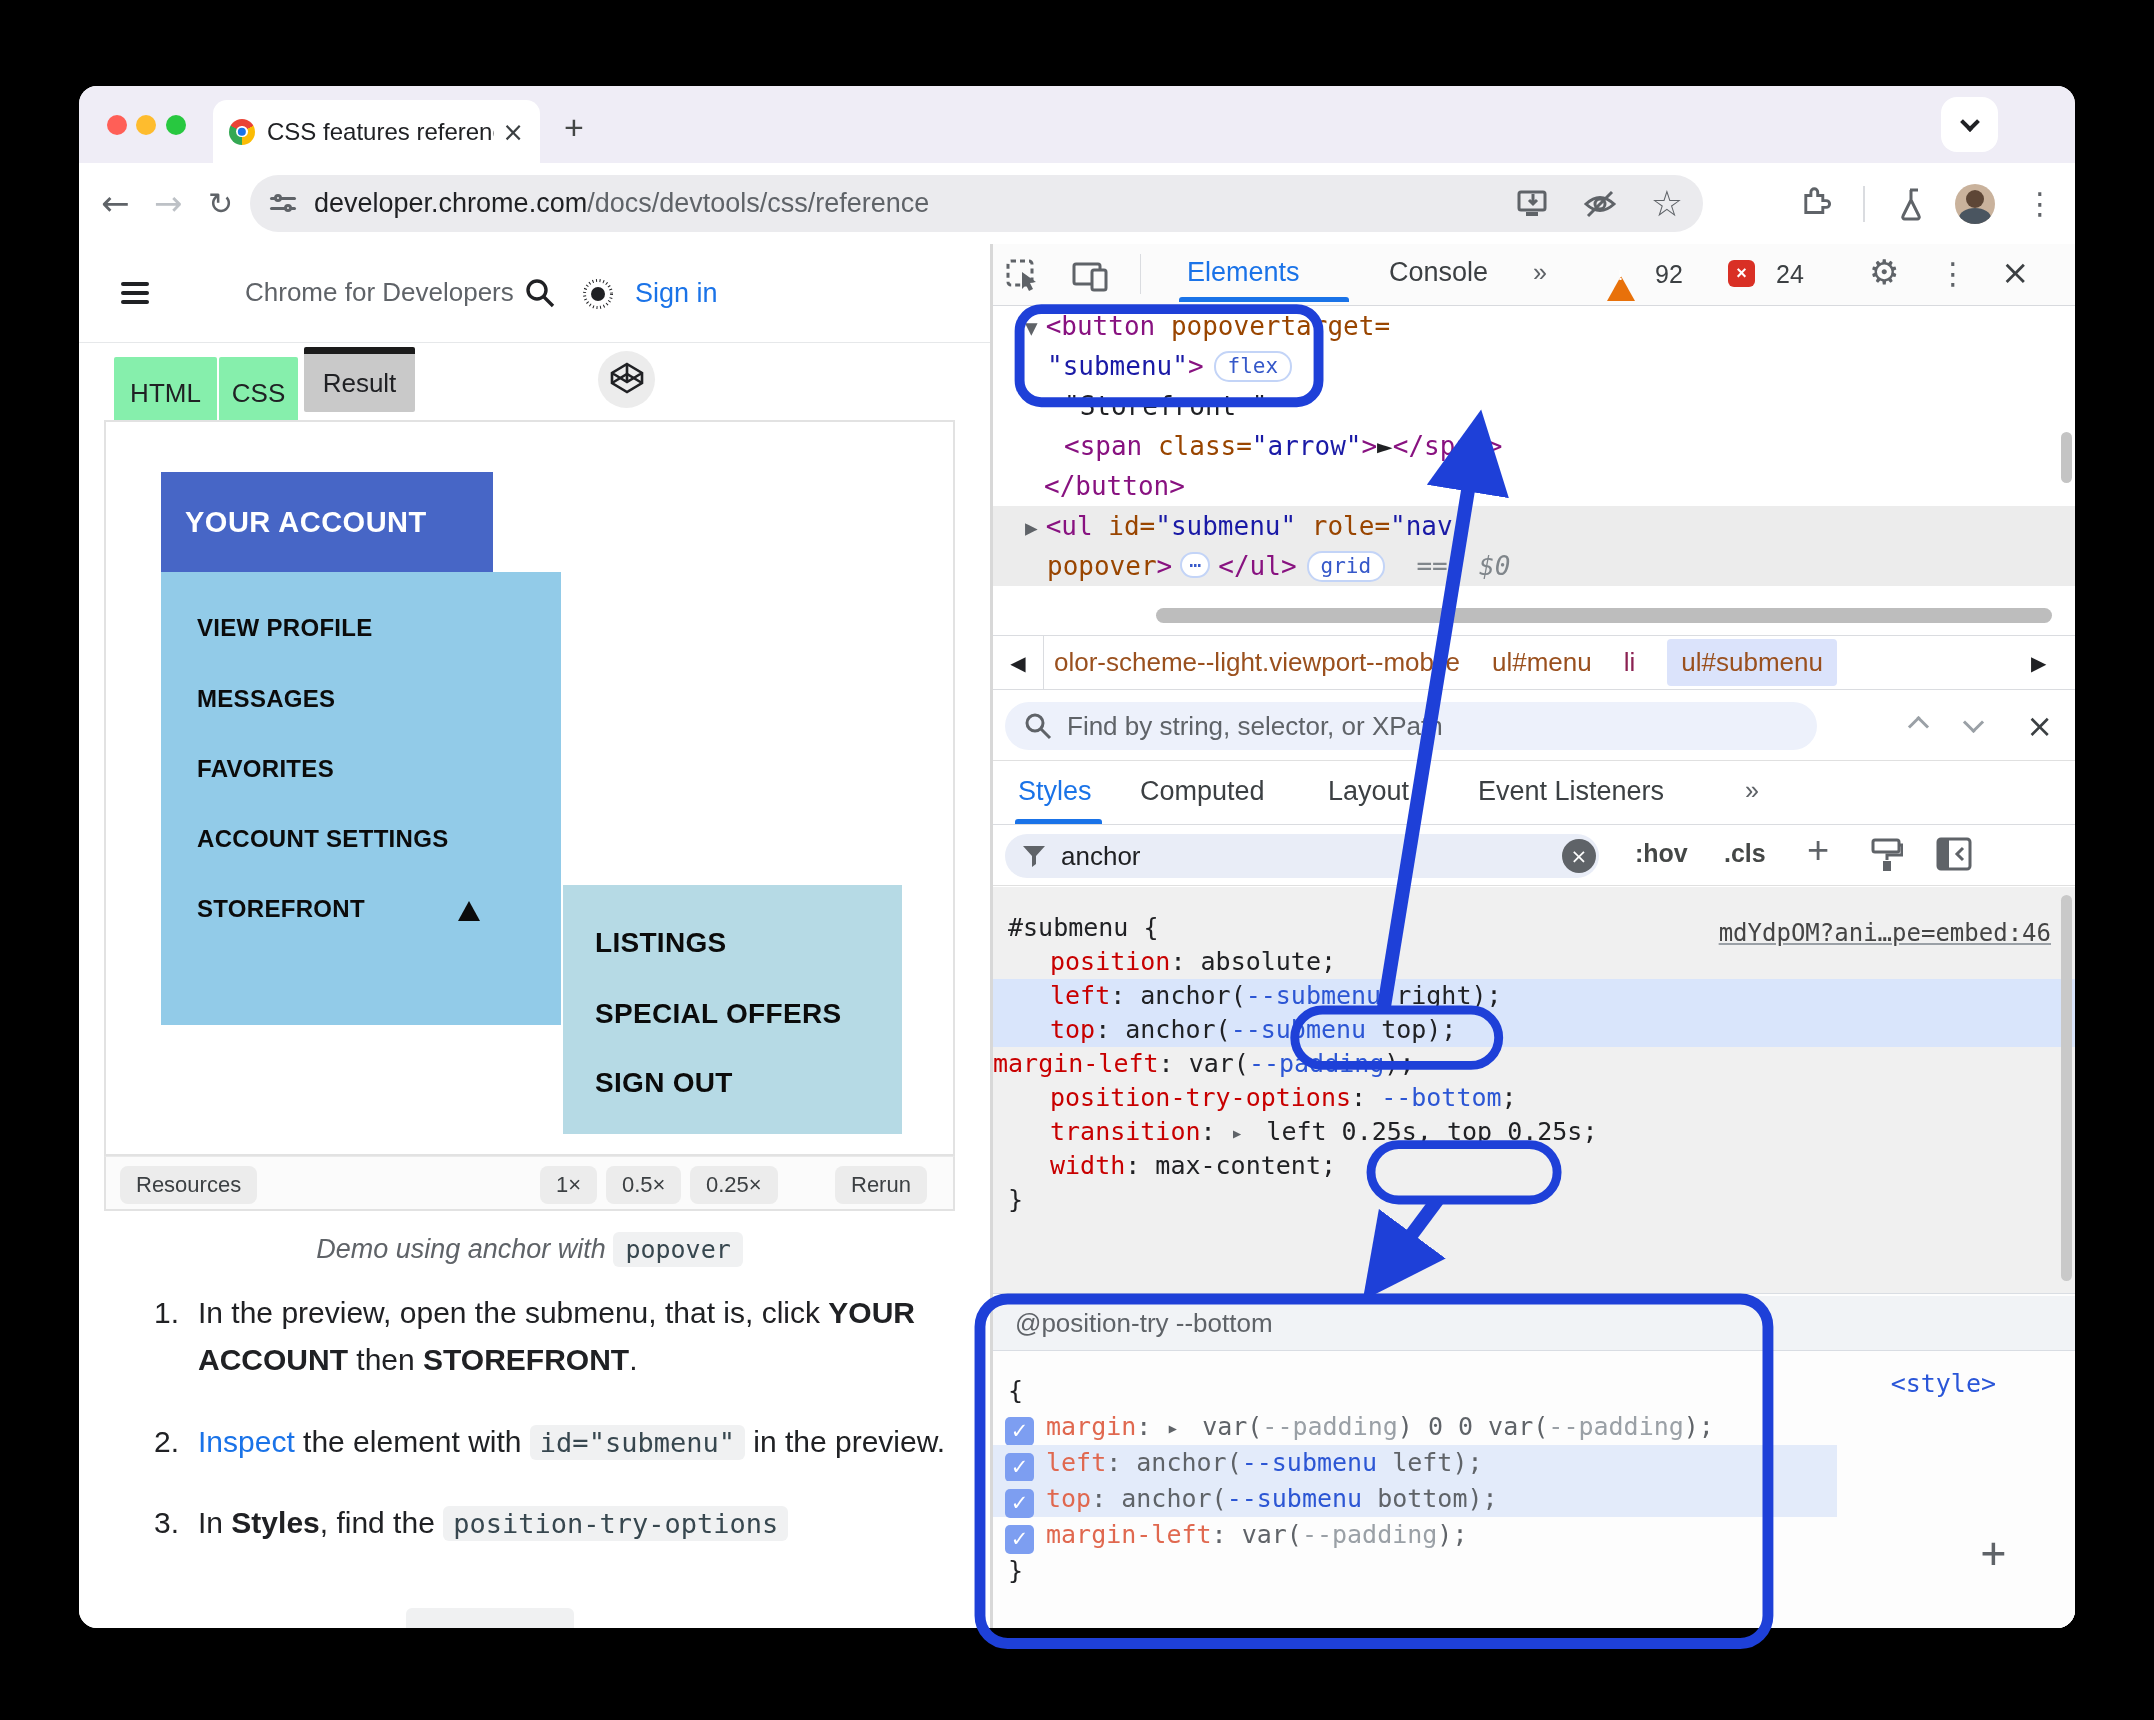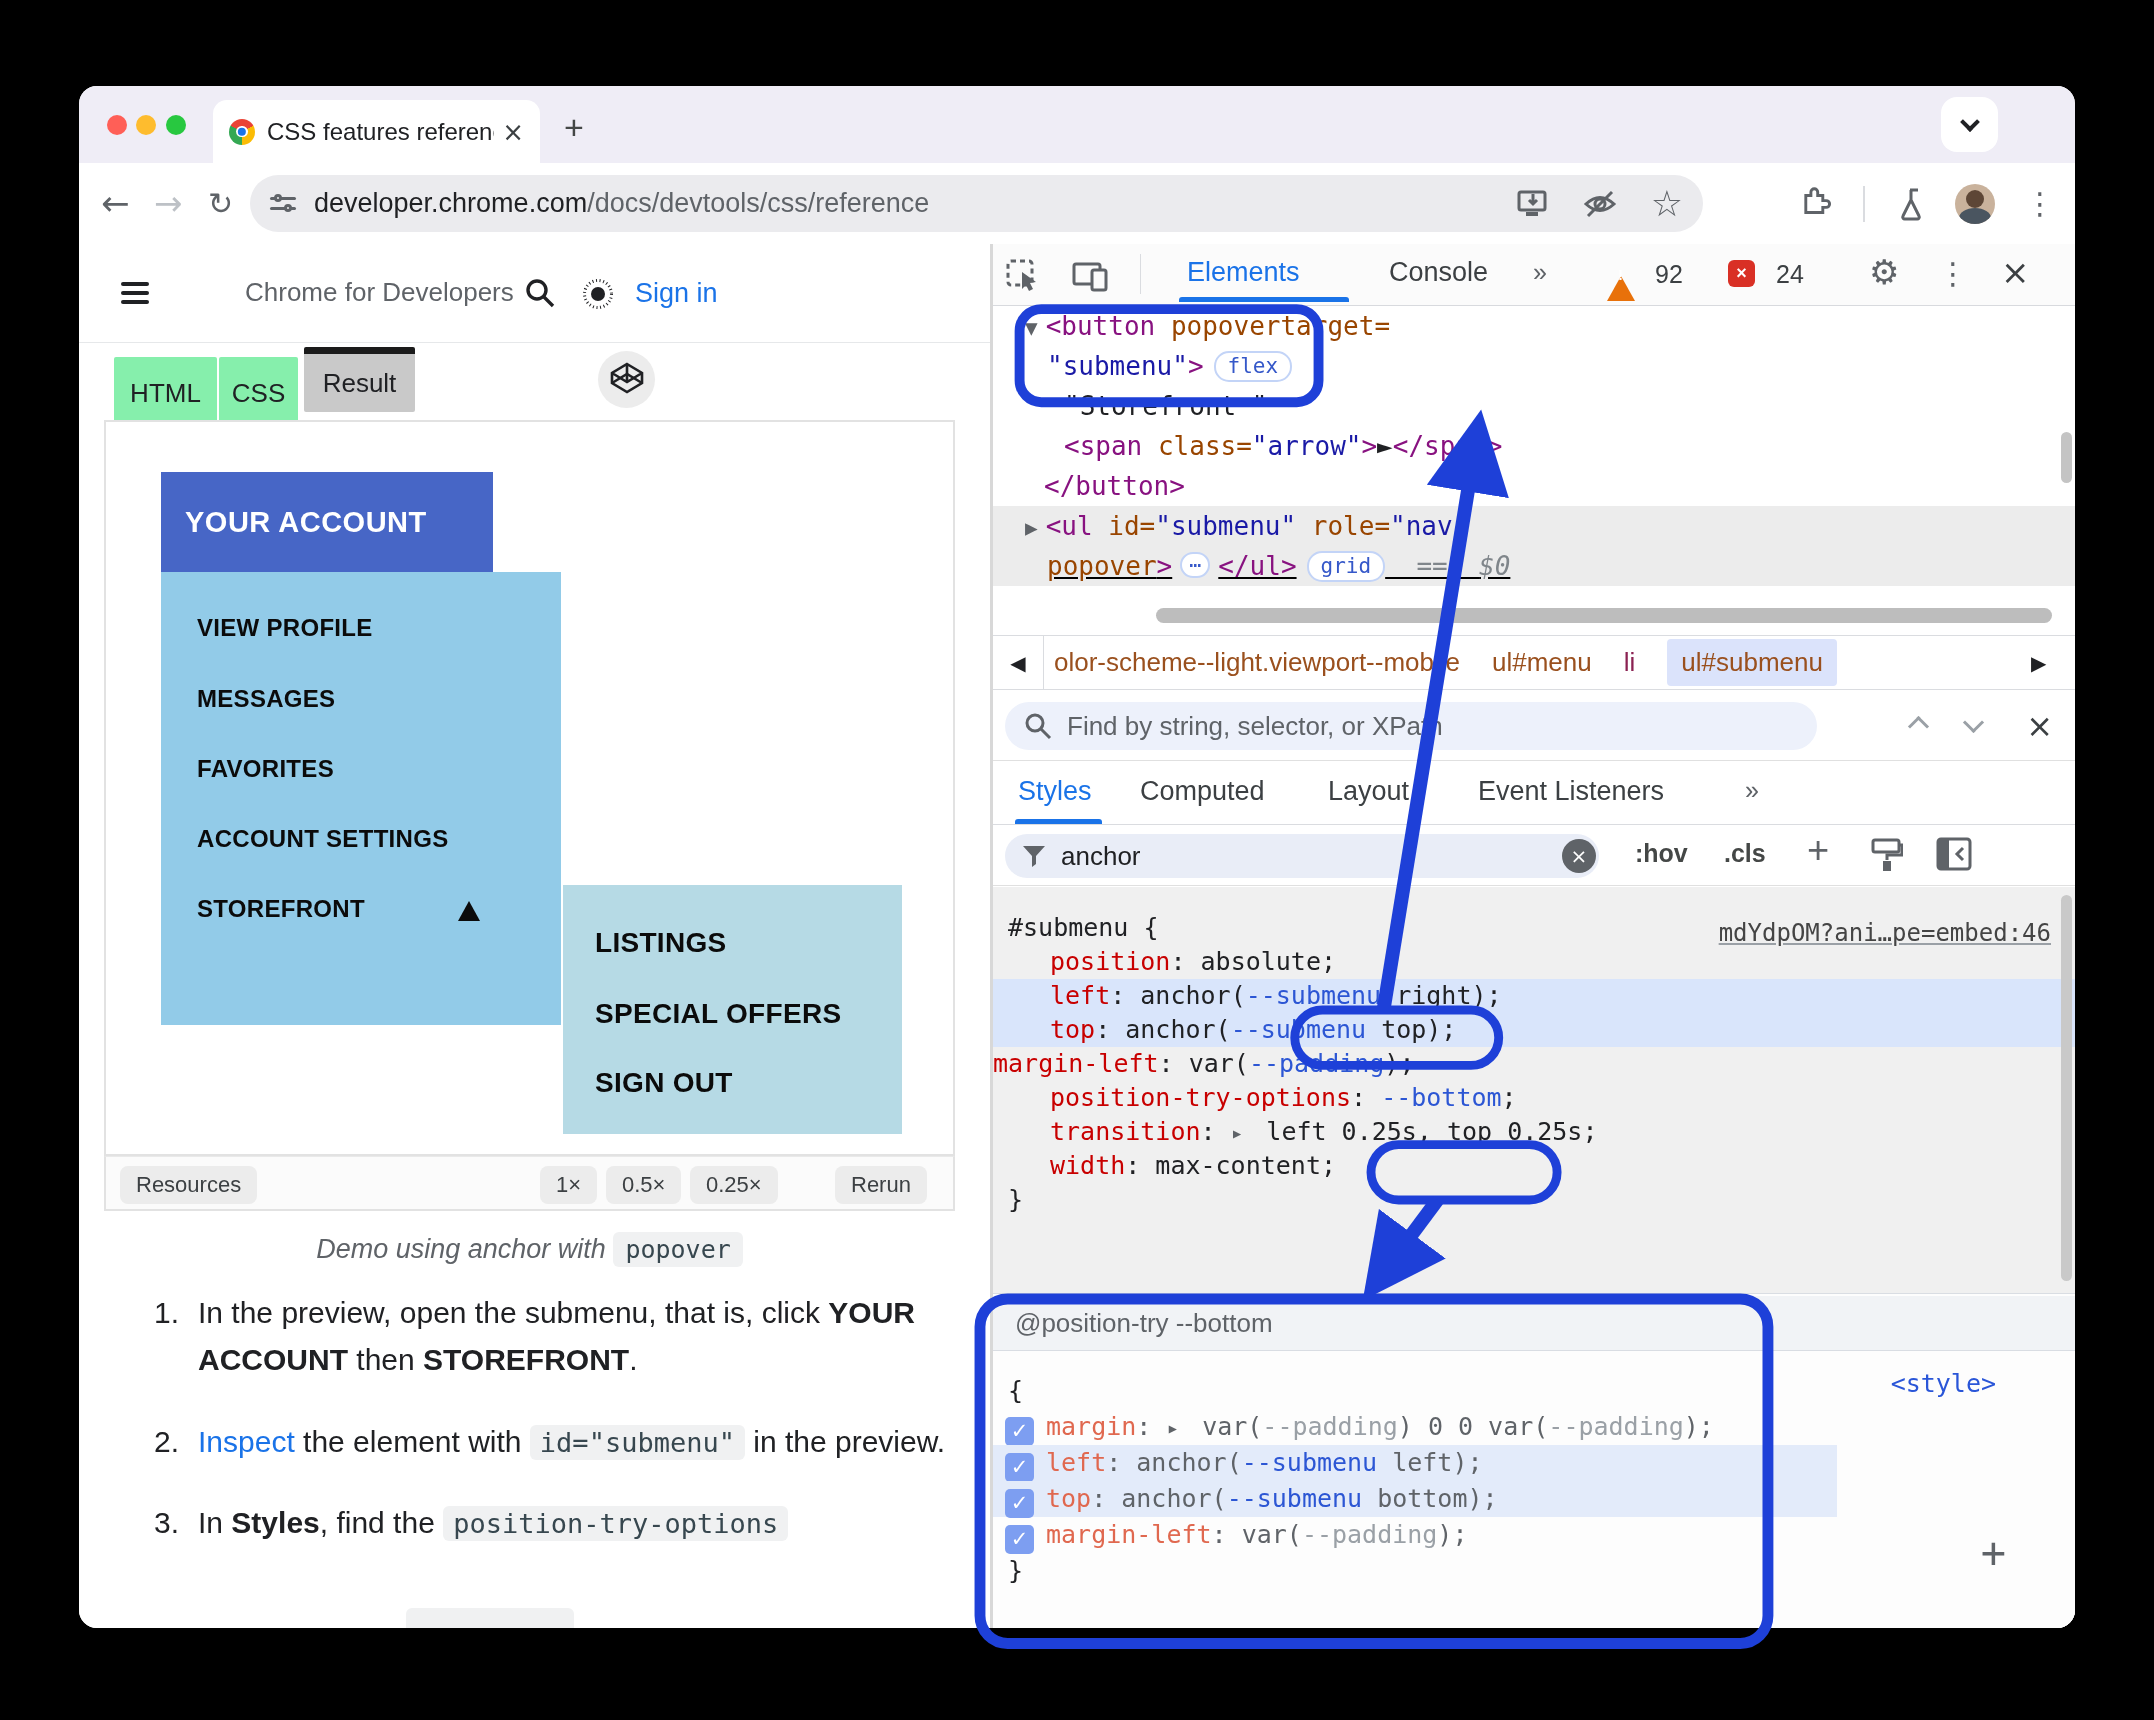--- a/index.html
+++ b/index.html
@@ -318,21 +318,21 @@
         <span style="position:absolute;left:1008px;top:8px;font-size:34px;color:#3c4043;font-family:'DejaVu Sans',sans-serif;">×</span>
       </div>
 
       <div class="dt-tree">
           <div class="cline" style="padding-left: 32px;"><span class="tk-exp">▼</span><span class="tk-t">&lt;button</span><span class="tk-a"> popovertarget=</span></div>
           <div class="cline" style="padding-left: 54px;"><span class="tk-v">"submenu"</span><span class="tk-t">&gt;</span><span class="tk-badge">flex</span></div>
           <div class="cline" style="padding-left: 71px;"><span class="tk-k">"Storefront "</span></div>
           <div class="cline" style="padding-left: 71px;"><span class="tk-t">&lt;span</span><span class="tk-a"> class=</span><span class="tk-v">"arrow"</span><span class="tk-t">&gt;</span><span class="tk-k">►</span><span class="tk-t">&lt;/span&gt;</span></div>
           <div class="cline" style="padding-left: 51px;"><span class="tk-t">&lt;/button&gt;</span></div>
           <div class="cline sel" style="padding-left: 32px;"><span class="tk-exp">▶</span><span class="tk-t">&lt;ul</span><span class="tk-a"> id=</span><span class="tk-v">"submenu"</span><span class="tk-a"> role=</span><span class="tk-v">"nav"</span></div>
-          <div class="cline sel" style="padding-left: 54px; text-decoration: underline;"><span class="tk-a">popover</span><span class="tk-t">&gt;</span><span class="tk-dots">⋯</span><span class="tk-t">&lt;/ul&gt;</span><span class="tk-badge">grid</span><span class="tk-g">  ==  </span><span class="tk-gi">$0</span></div>
+          <div class="cline sel" style="padding-left: 54px;"><span class="tk-a">popover</span><span class="tk-t">&gt;</span><span class="tk-dots">⋯</span><span class="tk-t">&lt;/ul&gt;</span><span class="tk-badge">grid</span><span class="tk-g">  ==  </span><span class="tk-gi">$0</span></div>
         </div>
       <div class="hscroll">
           <span class="thumb"></span>
         </div>
       <span class="vthumb-tree"></span>
 
       <div class="dt-crumbs">
         <span class="crumb-nav">◀</span>
         <span class="crumbs">
             <span class="crumb ">olor-scheme--light.viewport--mobile</span>

